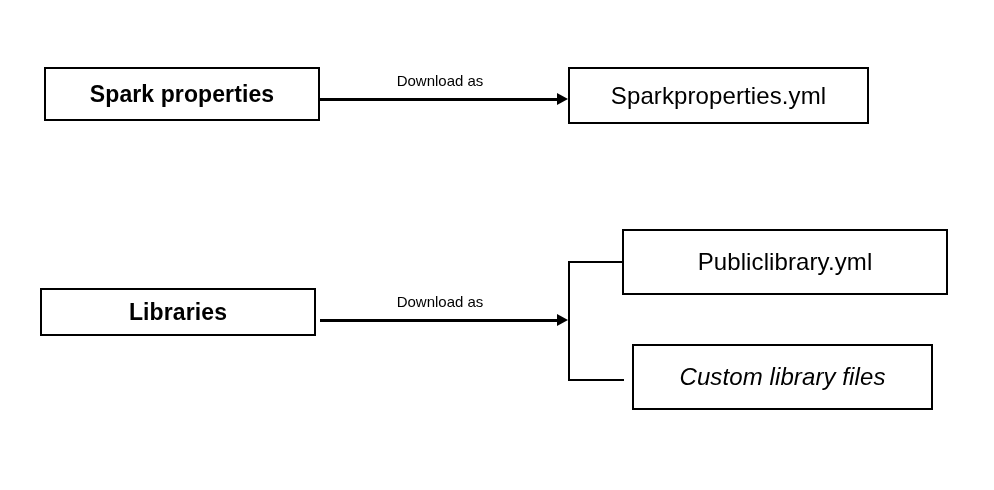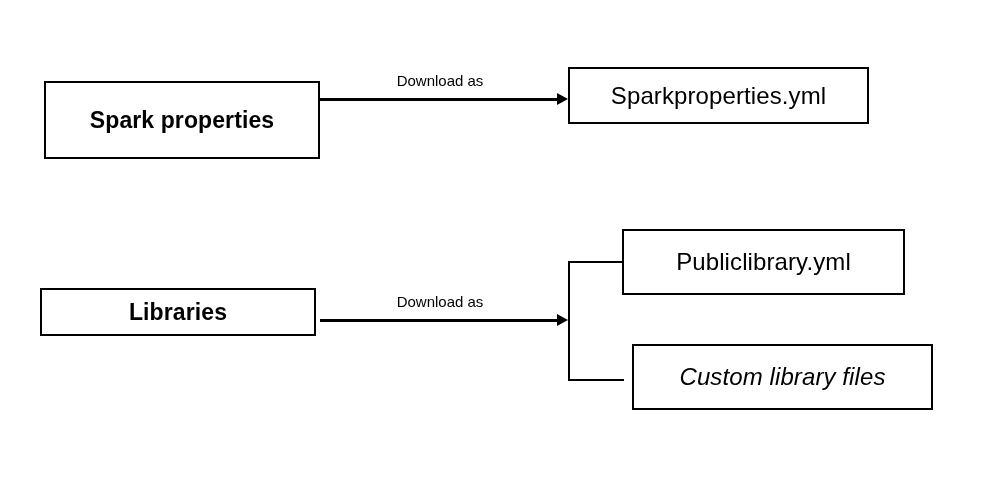--- a/index.html
+++ b/index.html
@@ -40,24 +40,24 @@
     font-size: 23px;
     letter-spacing: 0.1px;
   }
   .node-target .node-label {
     font-weight: normal;
     font-size: 24px;
     letter-spacing: 0.1px;
   }
 
   
-  #box-spark-properties { left: 44px;  top: 81px;  width: 276px; height: 78px; }
+  #box-spark-properties { left: 44px;  top: 67px;  width: 276px; height: 54px; }
   #box-sparkproperties-yml { left: 568px; top: 67px;  width: 301px; height: 57px; }
   #box-libraries { left: 40px;  top: 288px; width: 276px; height: 48px; }
-  #box-publiclibrary-yml { left: 622px; top: 229px; width: 283px; height: 66px; }
+  #box-publiclibrary-yml { left: 622px; top: 229px; width: 326px; height: 66px; }
   #box-custom-library-files { left: 632px; top: 344px; width: 301px; height: 66px; font-style: italic; }
 
   
   .edge-line {
     position: absolute;
     background: #000000;
   }
   .edge-line.horizontal-thick { height: 3px; }
   .edge-line.vertical-thin   { width: 2px; }
   .edge-line.horizontal-thin { height: 2px; }

